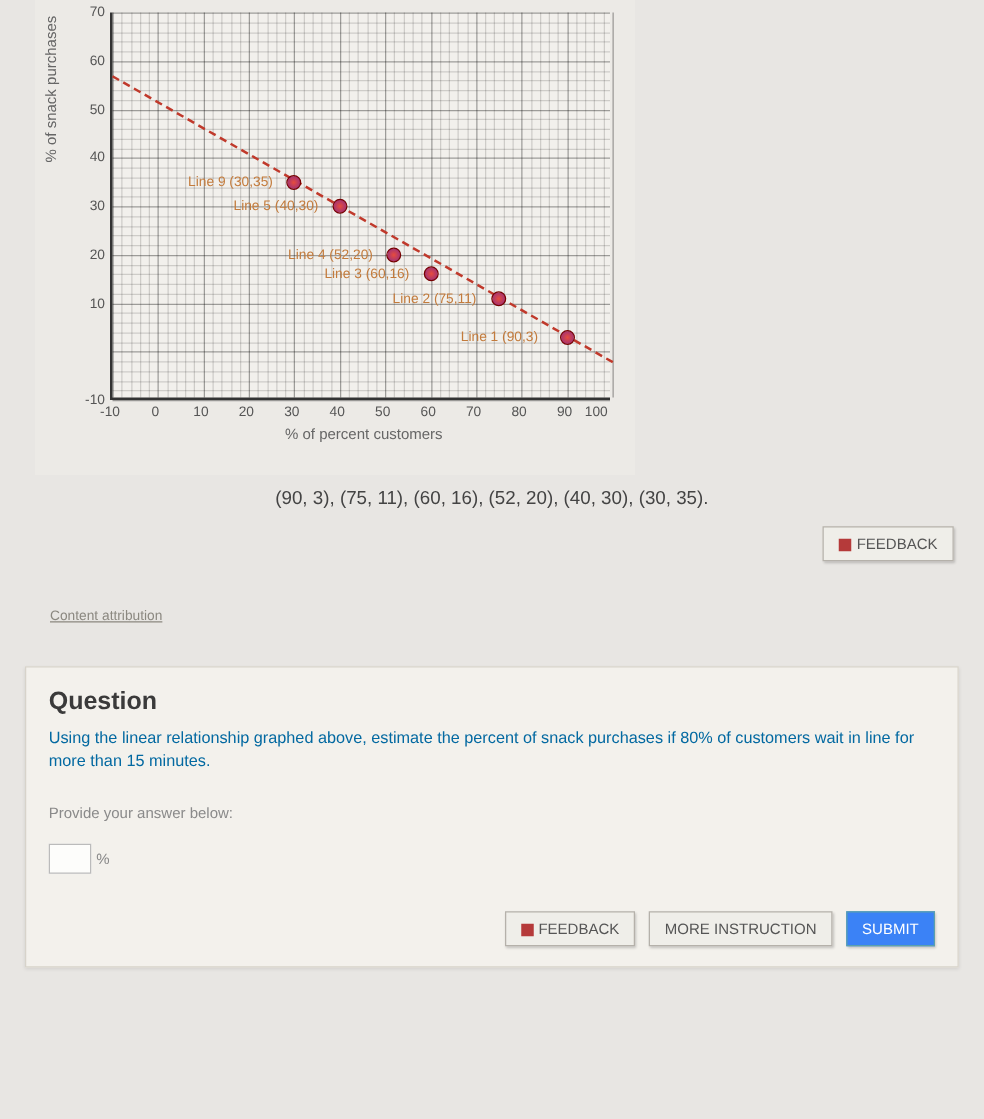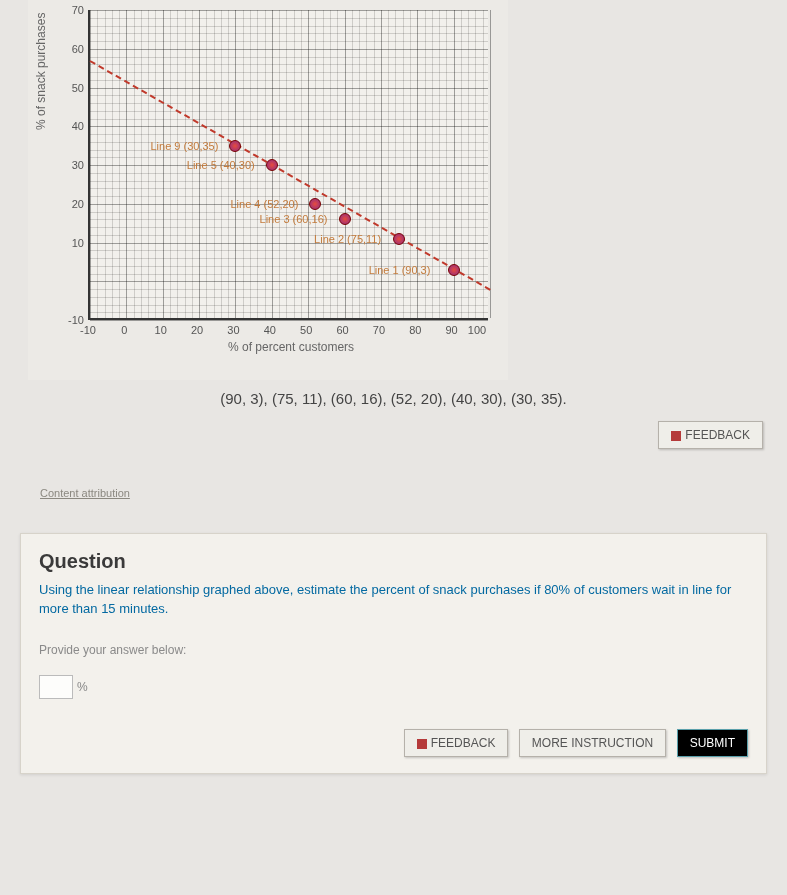--- a/index.html
+++ b/index.html
@@ -109,21 +109,21 @@
     padding: 6px 12px;
     font-size: 12px;
     border: 1px solid #b5b1aa;
     background: #efeee9;
     color: #555;
     cursor: pointer;
     box-shadow: 1px 1px 2px rgba(0,0,0,0.2);
     margin-left: 6px;
   }
   .btn-primary {
-    background: #000000;
+    background: #3b82f6;
     color: #fff;
     border-color: #5aa0ab;
   }
   .attribution {
     font-size: 11px;
     color: #8b8880;
     text-decoration: underline;
     margin: 24px;
     display: inline-block;
   }

